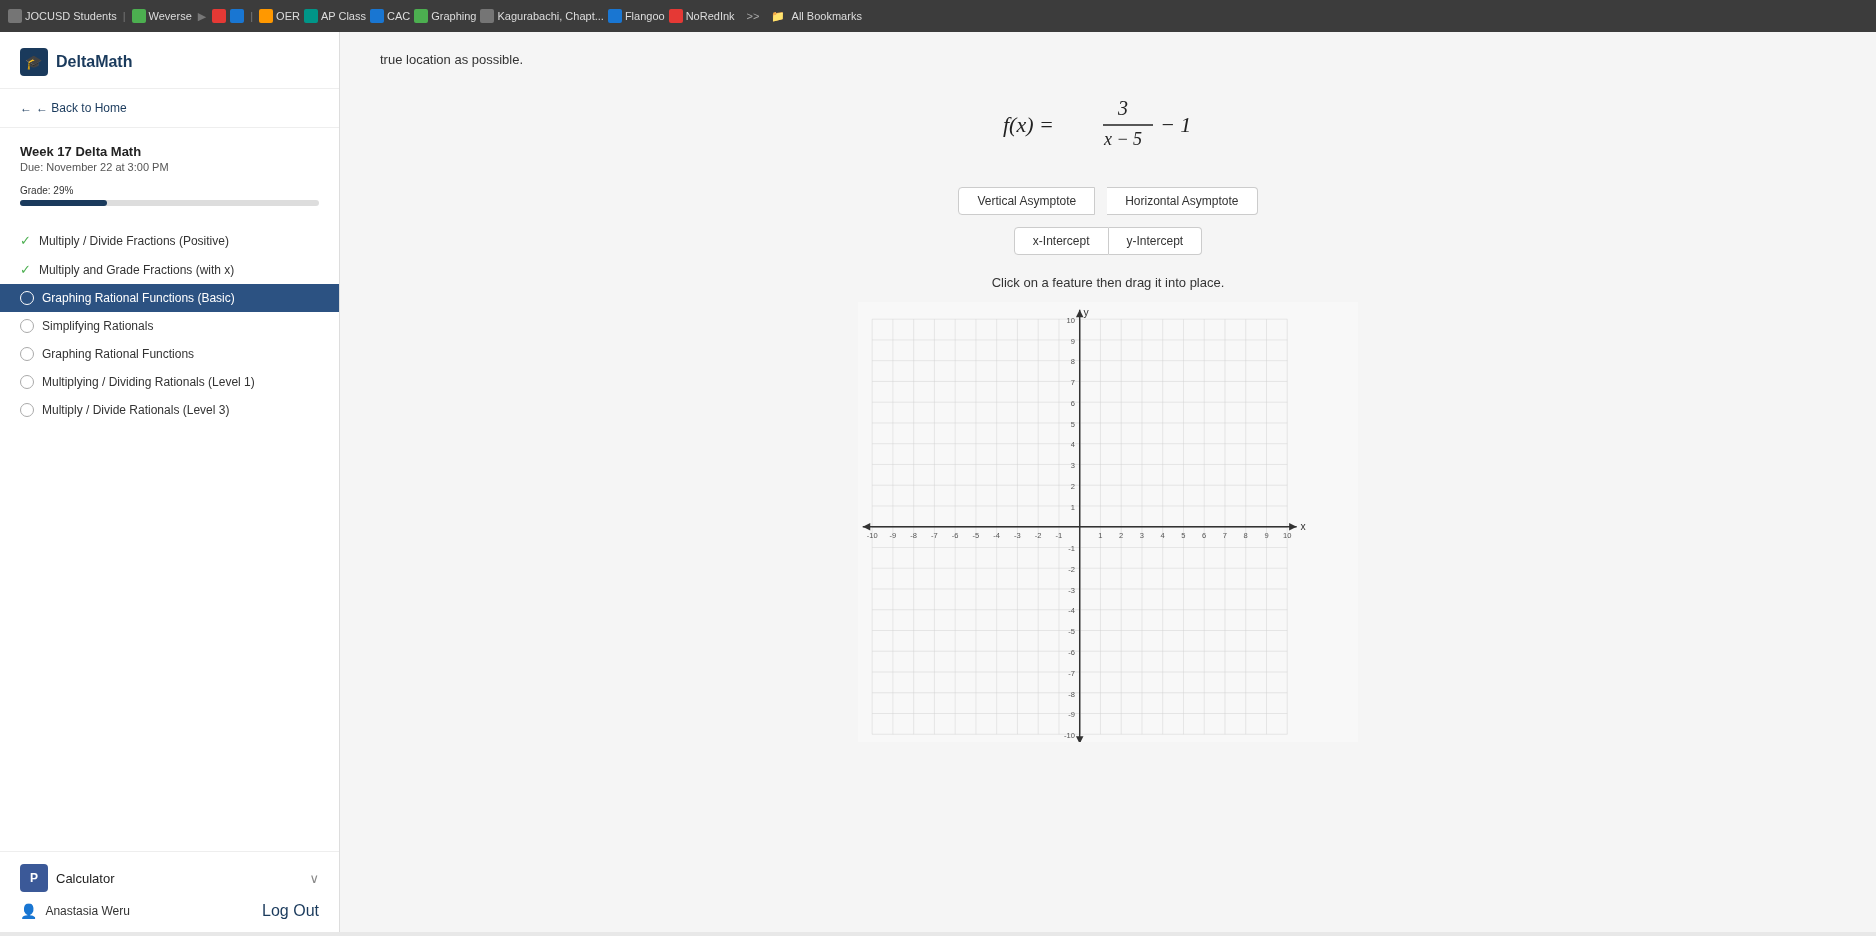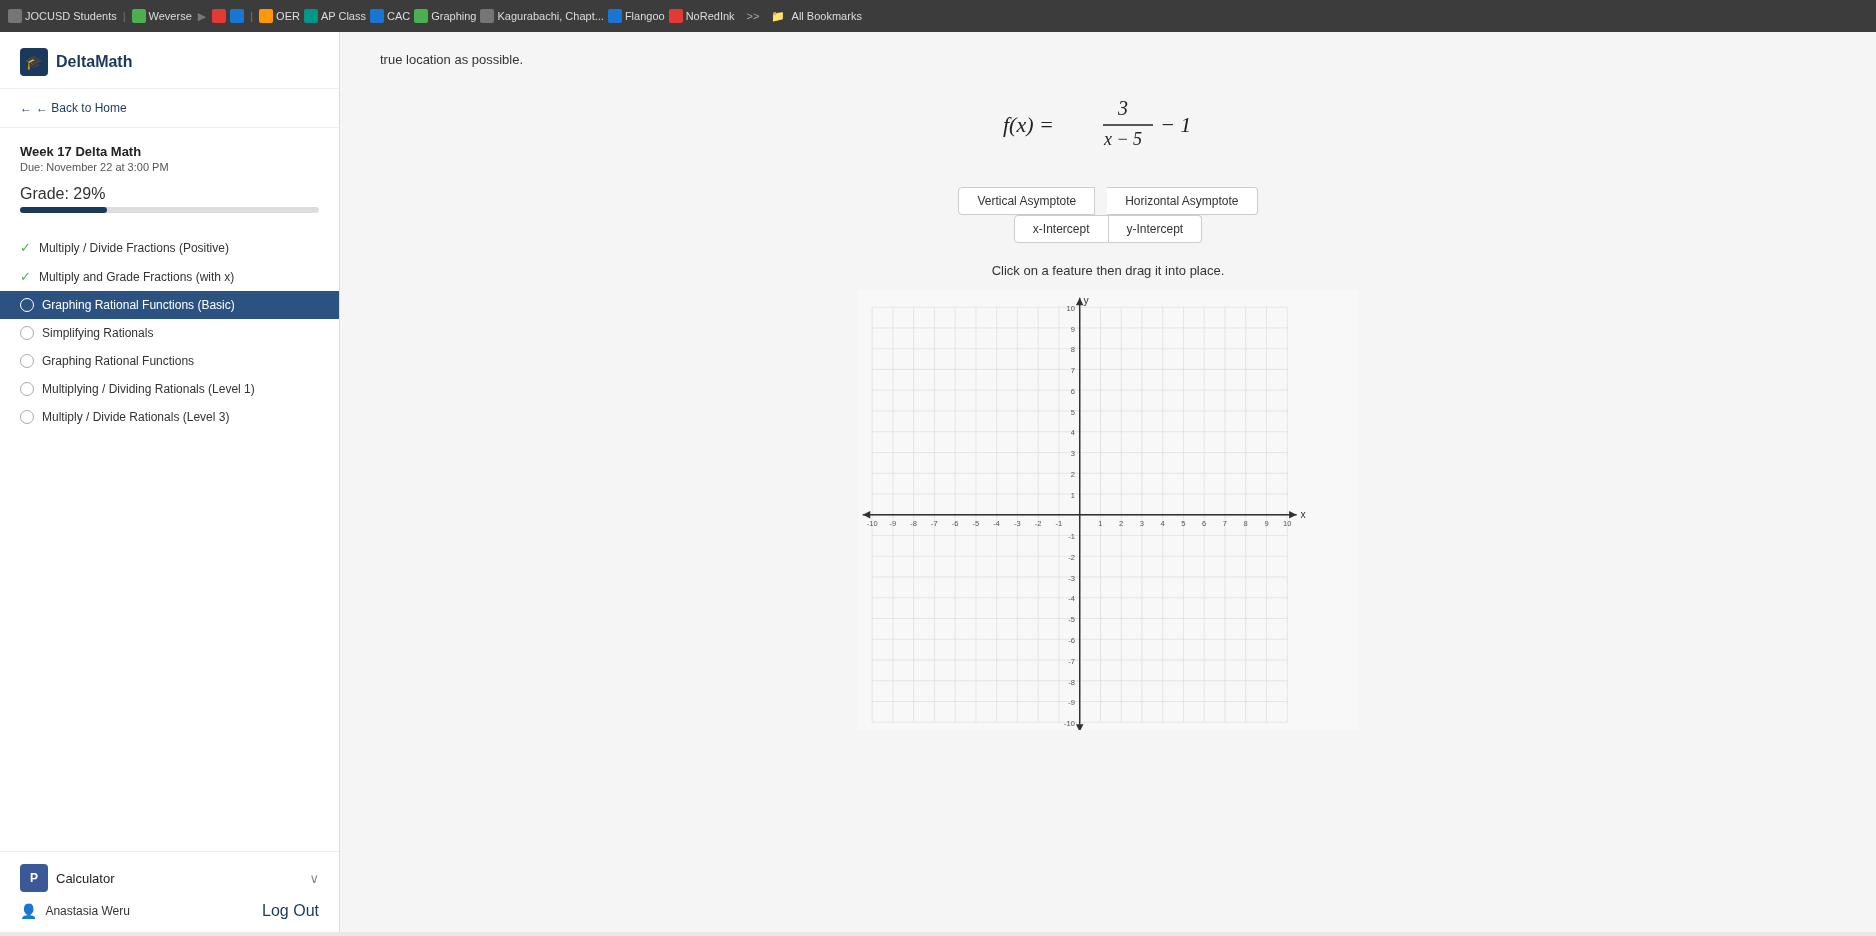--- a/index.html
+++ b/index.html
@@ -75,21 +75,21 @@
       cursor: pointer;
       display: flex; align-items: center; gap: 4px;
       border-bottom: 1px solid #eee;
     }
 
     .sidebar-section {
       padding: 16px 20px 8px 20px;
     }
     .week-title { font-weight: bold; font-size: 13px; color: #222; }
     .due-date { font-size: 11px; color: #555; margin-top: 2px; }
-    .grade-label { font-size: 16px; color: #333; margin-top: 12px; }
+    .grade-label { font-size: 10px; color: #333; margin-top: 12px; }
     .progress-bar-bg {
       height: 6px; background: #ddd; border-radius: 3px; margin-top: 4px;
       width: 100%;
     }
     .progress-bar-fill {
       height: 6px; background: #1a3a5c; border-radius: 3px;
     }
 
     .menu-list { padding: 12px 0; flex: 1; }
     .menu-item {
@@ -175,20 +175,21 @@
       font-weight: bold;
       border-radius: 4px;
       cursor: pointer;
       letter-spacing: 0.3px;
     }
 
     .feature-buttons {
       display: flex;
       justify-content: center;
       gap: 12px;
+      margin-bottom: 12px;
     }
     .feature-btn {
       border: 1px solid #ccc;
       background: #fff;
       padding: 6px 18px;
       font-size: 12px;
       cursor: pointer;
       color: #333;
     }
     .feature-btn:first-child { border-radius: 4px 0 0 4px; }

